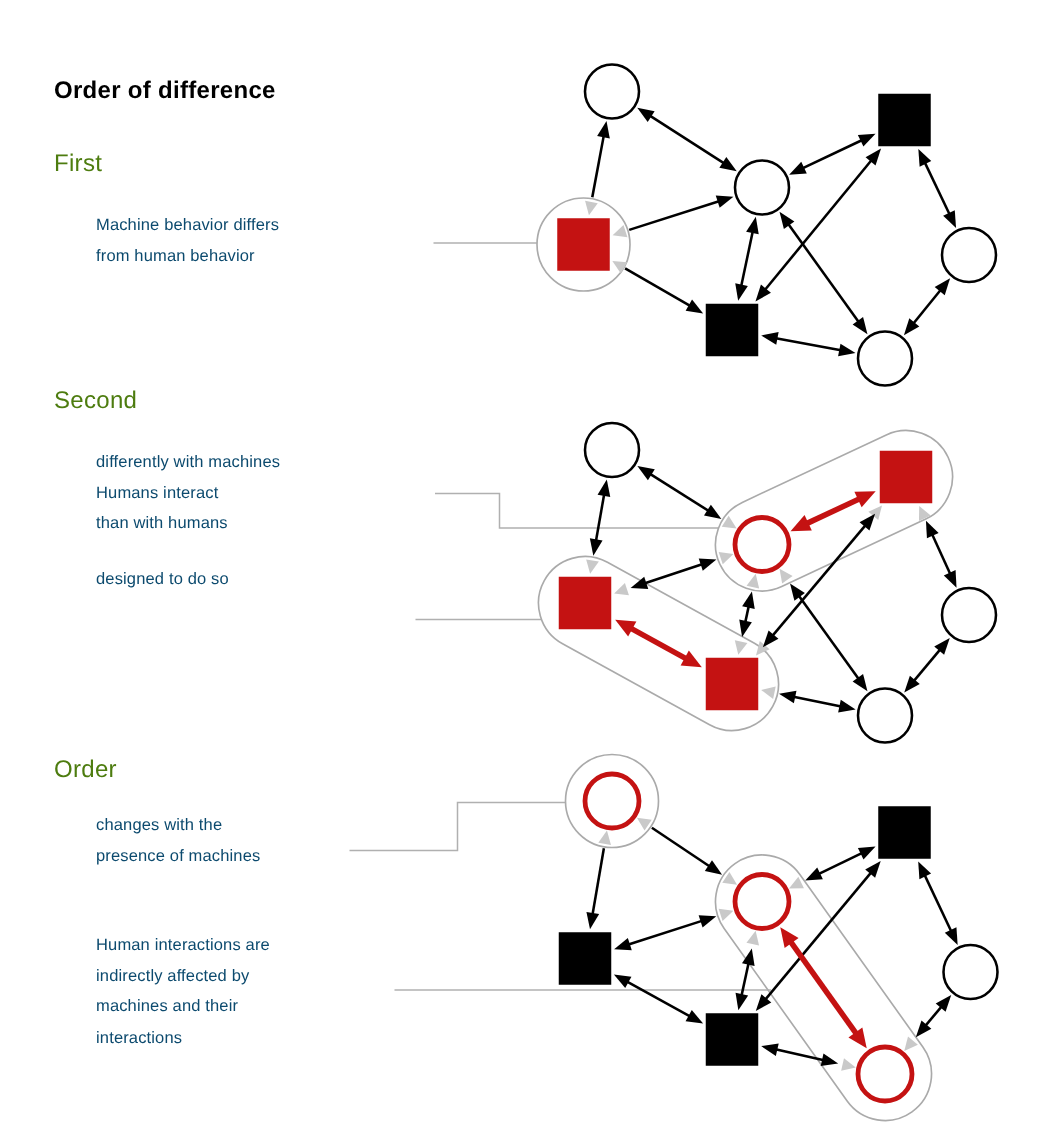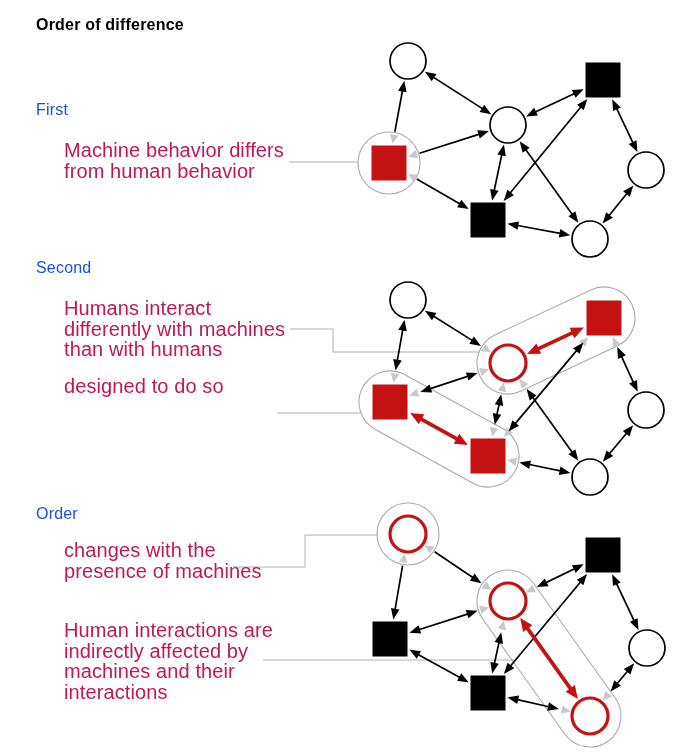--- a/index.html
+++ b/index.html
@@ -1,21 +1,21 @@
 <!DOCTYPE html>
 <html><head>
 <meta charset="utf-8">
 <style>
   html,body{margin:0;padding:0;background:#fff;}
   body{width:695px;height:756px;overflow:hidden;position:relative;
        font-family:"Liberation Sans","DejaVu Sans",sans-serif;}
   .fig{position:absolute;inset:0;width:695px;height:756px;}
-  .title{position:absolute;font-size:16px;font-weight:700;color:#000;letter-spacing:.2px;}
-  .sec-label{position:absolute;font-size:16px;color:#1d4ed8;letter-spacing:.2px;}
-  .note{position:absolute;color:#be185d;font-size:20px;line-height:20.5px;letter-spacing:.1px;}
+  .title{position:absolute;font-size:16px;font-weight:700;color:#000;letter-spacing:.2px;margin-top:36px;}
+  .sec-label{position:absolute;font-size:16px;color:#4d7c0f;letter-spacing:.2px;}
+  .note{position:absolute;color:#0c4a6e;font-size:11px;line-height:20.5px;letter-spacing:.1px;}
   .nl{white-space:nowrap;}
   #diagram-svg{position:absolute;left:0;top:0;}
 </style>
 </head>
 <body>
 
 <div class="fig">
 
   <svg id="diagram-svg" width="695" height="756" viewBox="0 0 695 756">
       <g>
@@ -178,22 +178,22 @@
   <div class="title" style="left:36px;top:16px">Order of difference</div>
 
   <div class="sec-label" style="left:36px;top:101px">First</div>
   <div class="note" style="left:64px;top:140px">
     <div class="nl">Machine behavior differs</div>
     <div class="nl">from human behavior</div>
   </div>
 
   <div class="sec-label" style="left:36px;top:259px">Second</div>
   <div class="note" style="left:64px;top:298px">
+    <div class="nl">differently with machines</div>
     <div class="nl">Humans interact</div>
-    <div class="nl">differently with machines</div>
     <div class="nl">than with humans</div>
   </div>
   <div class="note" style="left:64px;top:376px">
     <div class="nl">designed to do so</div>
   </div>
 
   <div class="sec-label" style="left:36px;top:505px">Order</div>
   <div class="note" style="left:64px;top:540px">
     <div class="nl">changes with the</div>
     <div class="nl">presence of machines</div>

